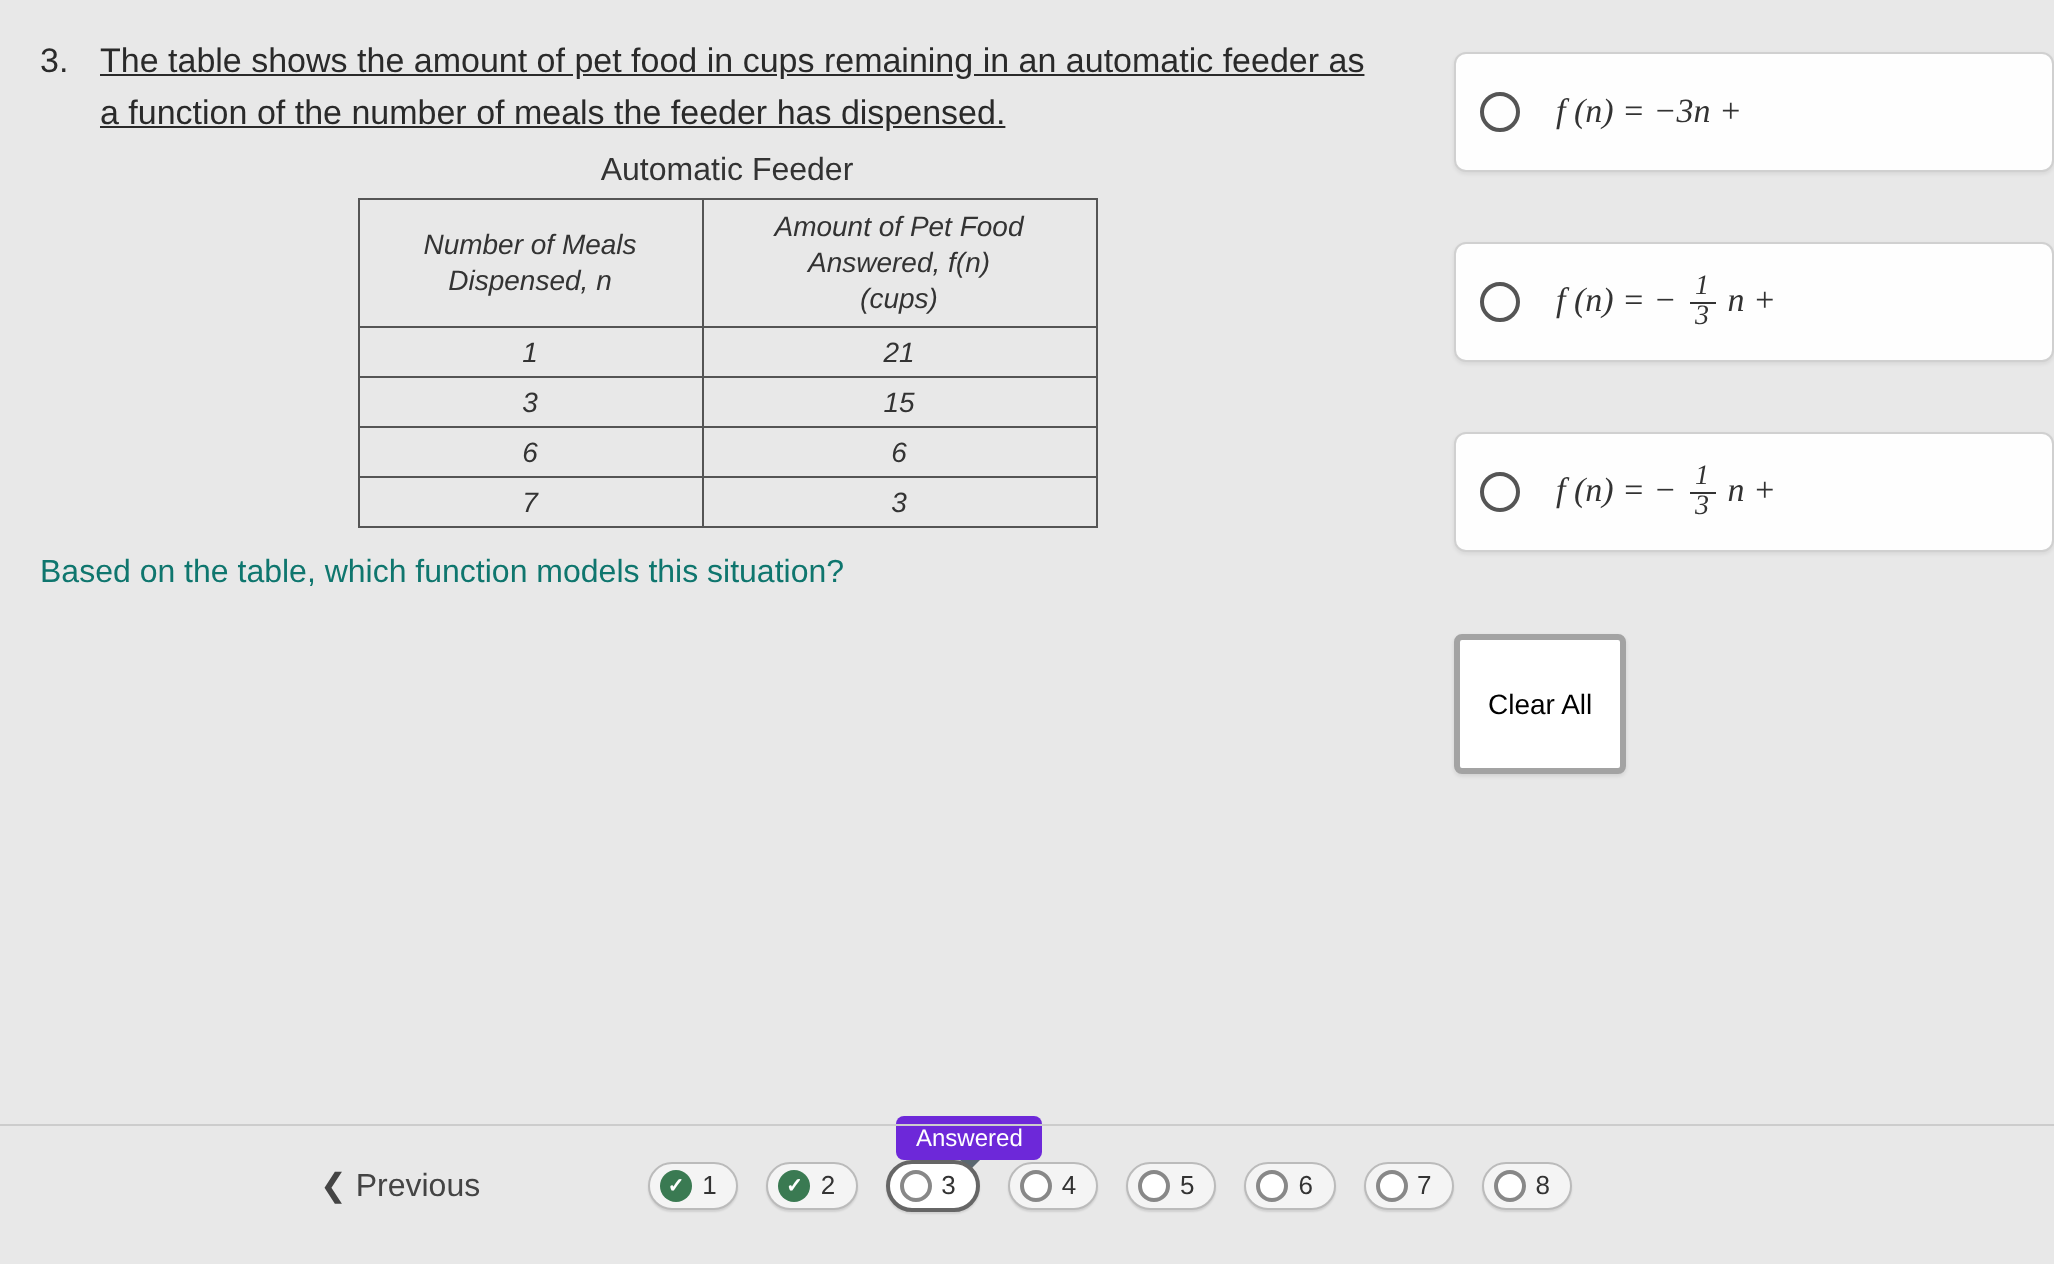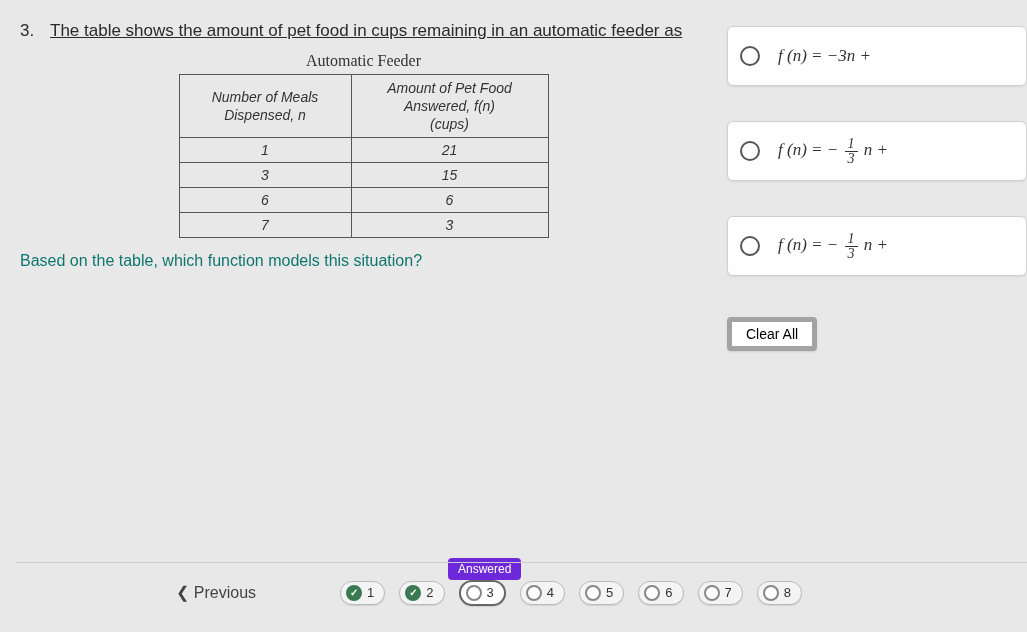--- a/index.html
+++ b/index.html
@@ -37,21 +37,20 @@
     }
     .q-text {
       flex: 1;
       text-decoration: underline;
     }
     .table-title {
       text-align: center;
       font-size: 16px;
       margin: 8px auto 4px auto;
       width: 370px;
-      font-family: Liberation Serif, serif;
     }
     .feeder-table {
       border-collapse: collapse;
       margin: 0 auto;
       width: 370px;
       background: #fff0;
       font-style: italic;
     }
     .feeder-table th, .feeder-table td {
       border: 1px solid #555;
@@ -114,31 +113,31 @@
       padding: 0 3px;
     }
     .frac .den {
       display: block;
       padding: 0 3px;
     }
     .clear-all {
       align-self: flex-start;
       margin-top: 6px;
       background: #fff;
-      border: 5px solid #a3a3a3;
+      border: 3px solid #a3a3a3;
       border-radius: 4px;
-      padding: 4px 14px;
+      padding: 24px 14px;
       font-size: 14px;
       cursor: pointer;
       box-shadow: 0 1px 2px rgba(0,0,0,0.1);
     }
     .footer-nav {
       position: absolute;
       bottom: 10px;
-      left: 16px;
+      left: 0;
       right: 0;
       height: 60px;
       border-top: 1px solid #ccc;
       display: flex;
       align-items: center;
       padding: 0 20px;
       gap: 14px;
     }
     .prev-btn {
       font-size: 16px;
@@ -207,20 +206,21 @@
   </style>
 </head>
 <body>
 
 <div class="content-area">
   <div class="left-col">
     <div class="question-row">
       <div class="q-num">3.</div>
       <div class="q-text">
         <span>The table shows the amount of pet food in cups remaining in an automatic feeder as</span><br>
+        <span>a function of the number of meals the feeder has dispensed.</span>
       </div>
     </div>
 
     <div class="table-title">Automatic Feeder</div>
 
     <table class="feeder-table">
       <thead>
         <tr>
           <th>
             <span>Number of Meals</span><br>

